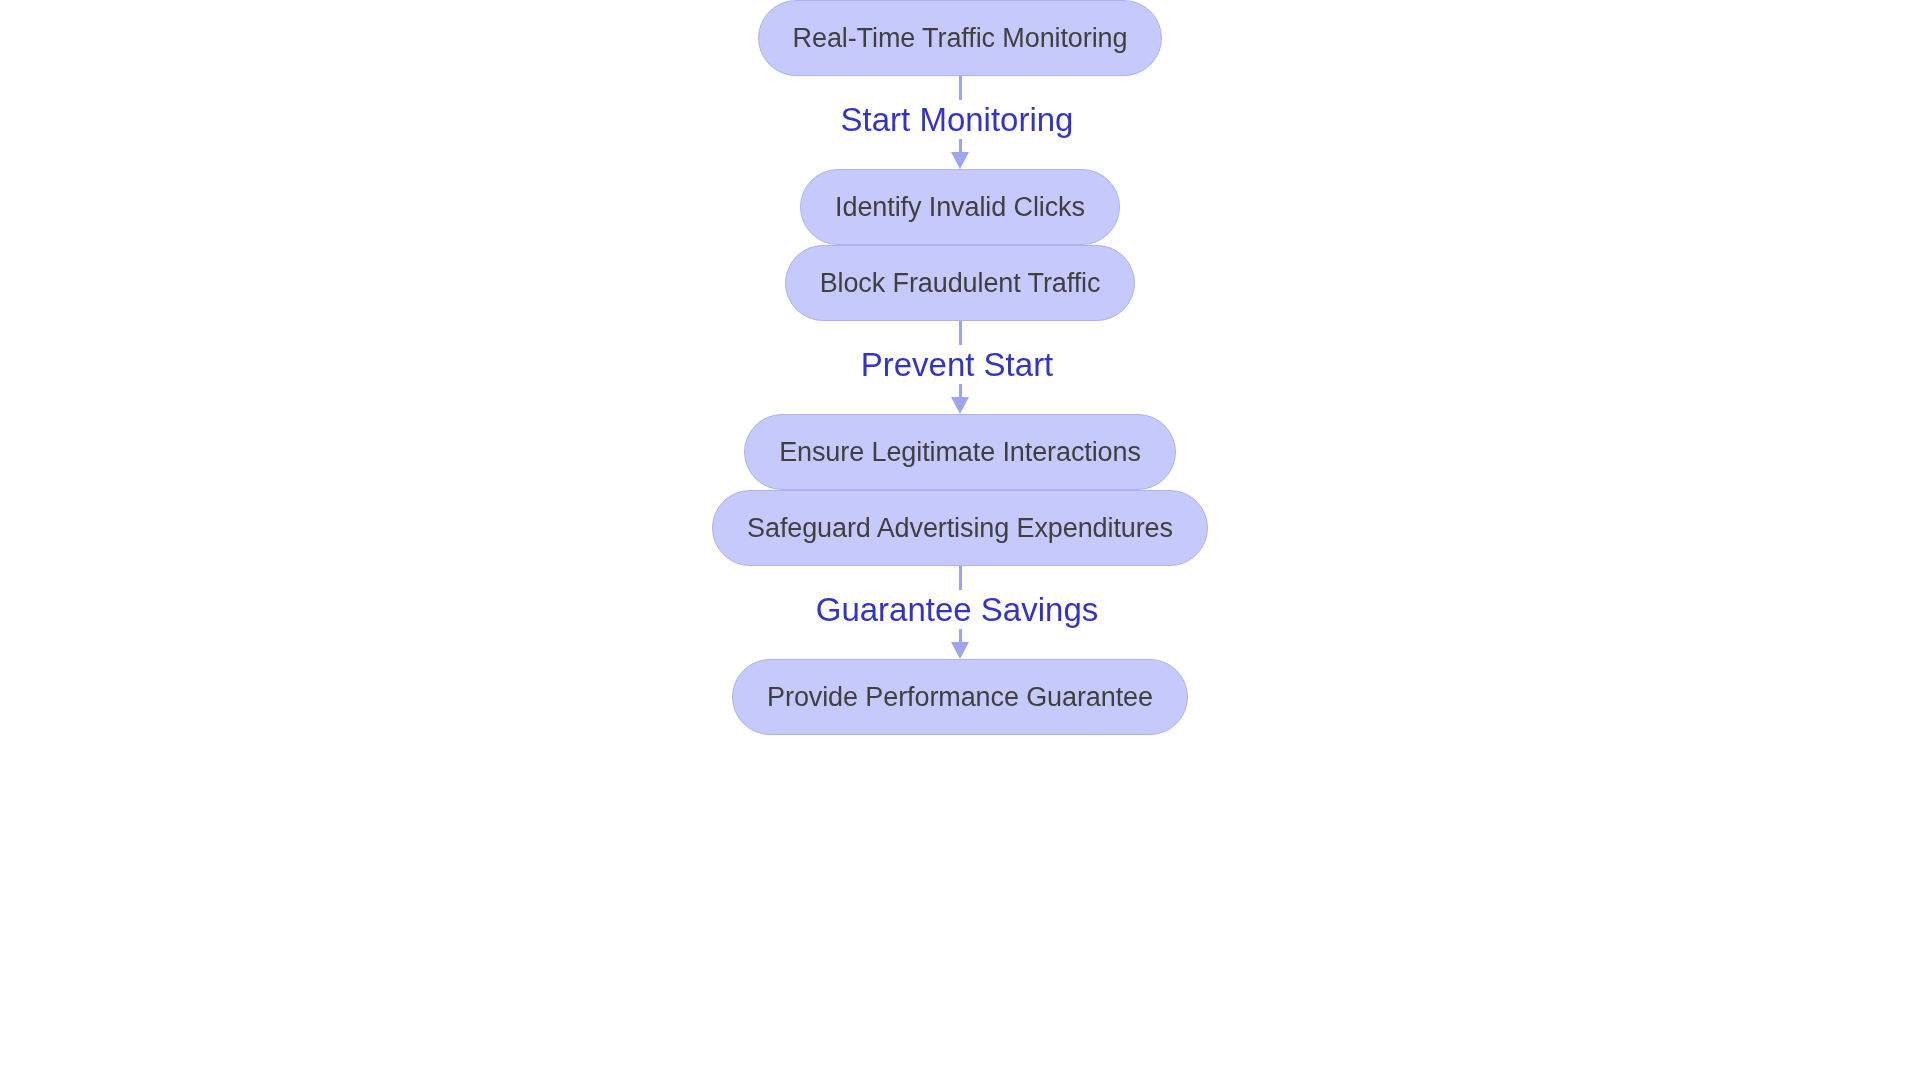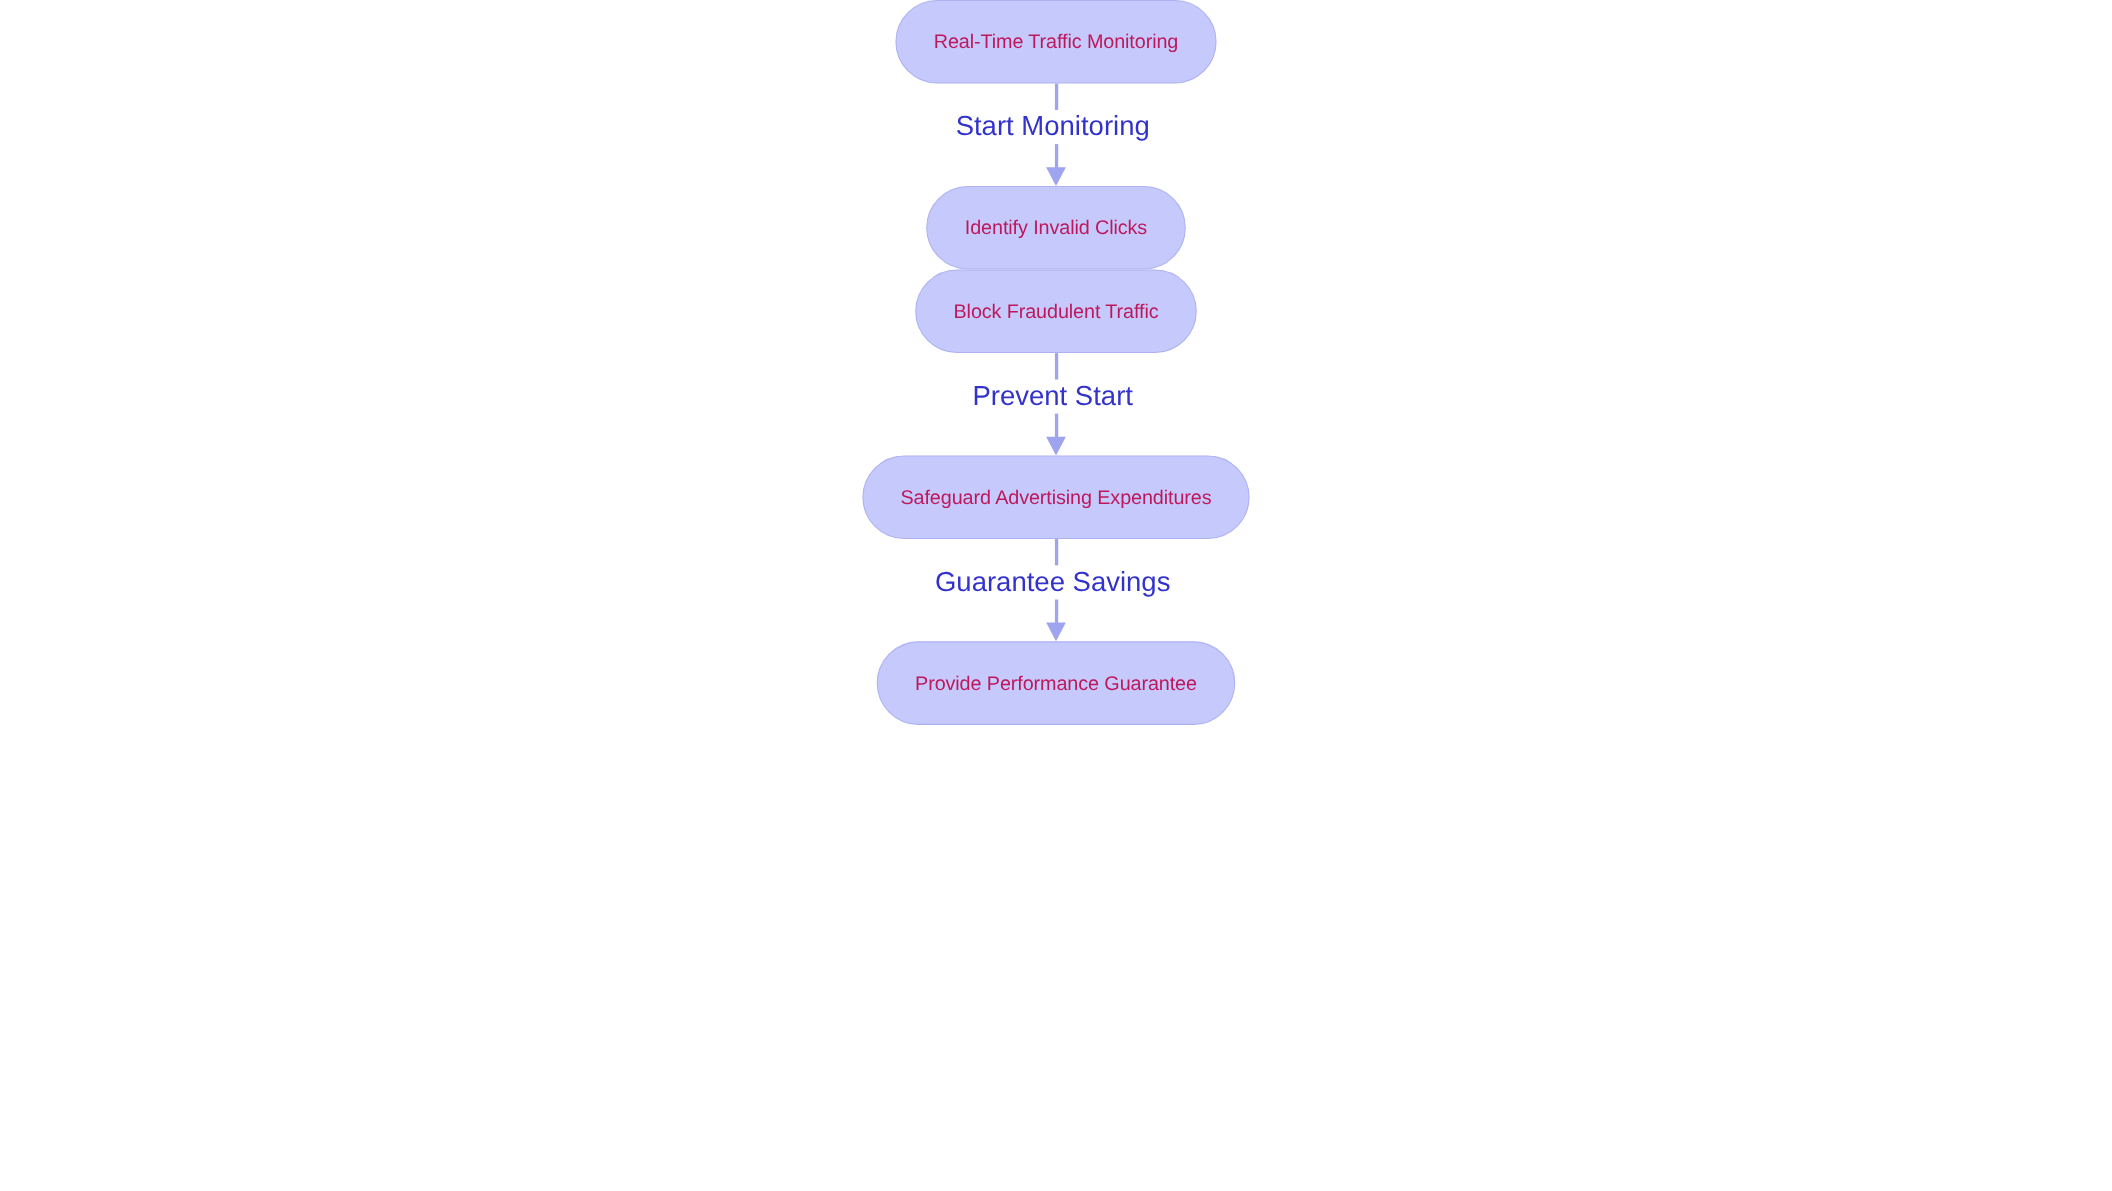--- a/index.html
+++ b/index.html
@@ -40,22 +40,22 @@
     align-items: center;
     justify-content: center;
     background: #c6c9fb;
     border: 1.6px solid #aeb2f2;
     border-radius: 46px;
     height: 76px;
     padding: 0 34px;
     flex: 0 0 auto;
   }
   .node-label {
-    color: #be185d;
-    font-size: 18px;
+    color: #404040;
+    font-size: 27px;
     line-height: 1;
     white-space: nowrap;
     letter-spacing: -0.1px;
   }
 
   
   .edge {
     position: relative;
     width: 100%;
     height: 93px;
@@ -81,21 +81,21 @@
     border-left: 9px solid transparent;
     border-right: 9px solid transparent;
     border-top: 17px solid #9fa4f0;
   }
   .edge-label {
     position: absolute;
     top: 24px;
     left: 50%;
     transform: translateX(-50%);
     color: #3333cc;
-    font-size: 25px;
+    font-size: 33px;
     line-height: 1;
     white-space: nowrap;
     background: #ffffff;
     padding: 3px 6px;
   }
   
   .edge-label.nudge-left { margin-left: -3px; }
 </style>
 </head>
 <body>
@@ -121,20 +121,23 @@
     <div class="node">
       <span class="node-label">Block Fraudulent Traffic</span>
     </div>
 
     <div class="edge">
       <div class="edge-line"></div>
       <div class="edge-arrowhead"></div>
       <span class="edge-label nudge-left">Prevent Start</span>
     </div>
 
+    <div class="node">
+      <span class="node-label">Ensure Legitimate Interactions</span>
+    </div>
 
 
     <div class="node">
       <span class="node-label">Safeguard Advertising Expenditures</span>
     </div>
 
     <div class="edge">
       <div class="edge-line"></div>
       <div class="edge-arrowhead"></div>
       <span class="edge-label nudge-left">Guarantee Savings</span>

